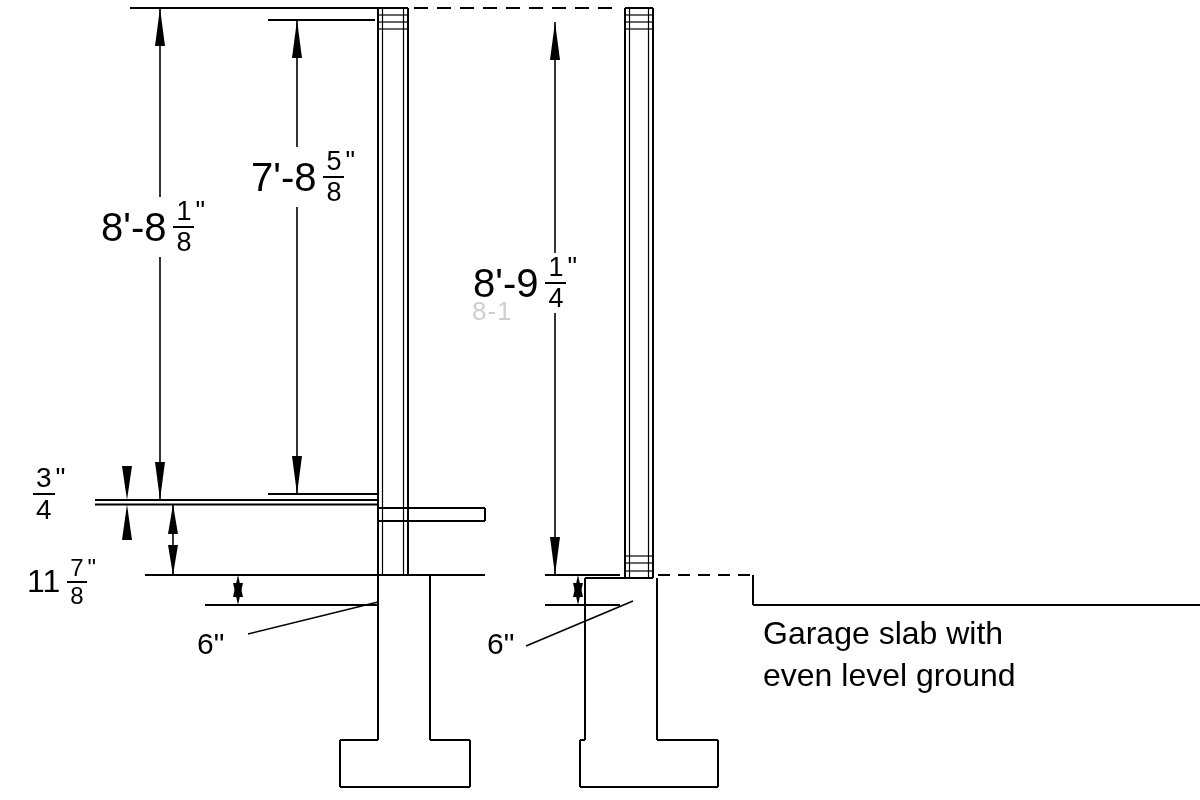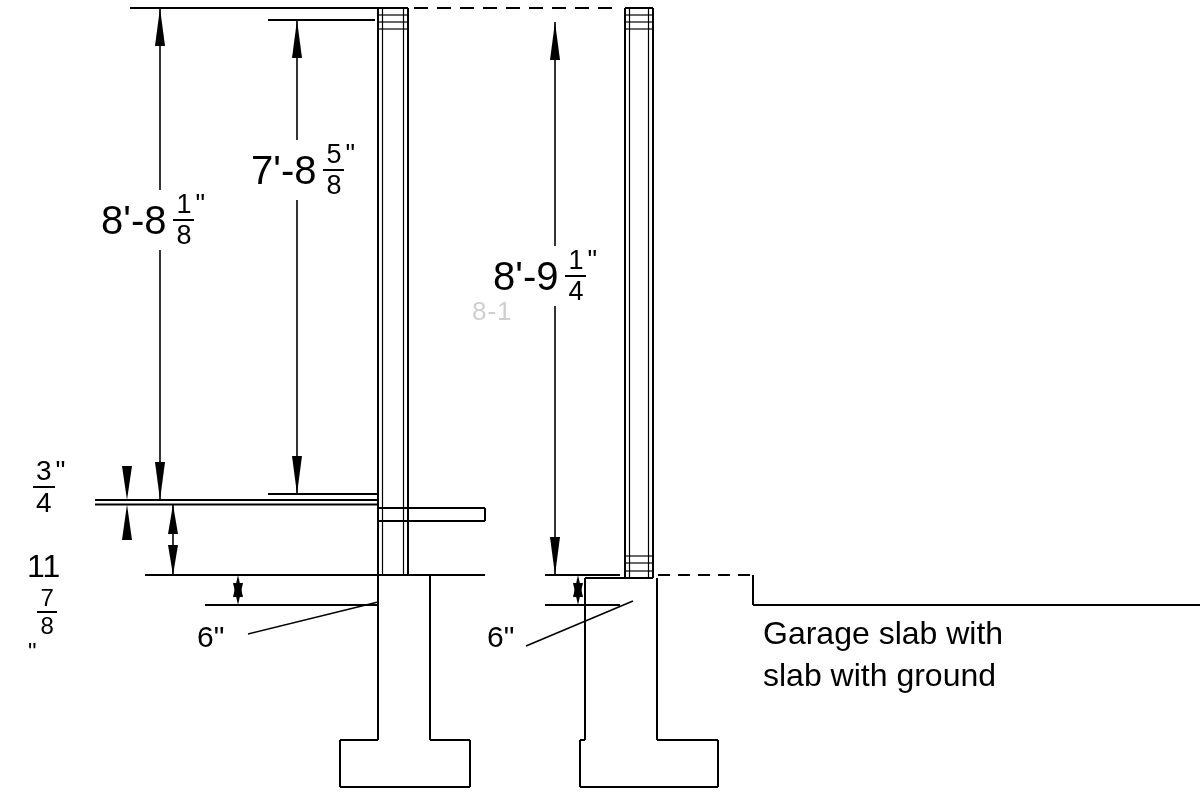--- a/index.html
+++ b/index.html
@@ -6,21 +6,21 @@
   .canvas {
     position:relative; width:1200px; height:800px;
     background:#ffffff; color:#000;
     font-family:"Liberation Sans", sans-serif;
     overflow:hidden;
   }
   .canvas svg { position:absolute; left:0; top:0; }
 
   .dim {
     position:absolute; display:flex; align-items:center;
-    background:#ffffff; padding:0 5px; white-space:nowrap; color:#000;
+    background:#ffffff; padding:0 5px; white-space:nowrap; color:#000;margin-top:7px;
   }
   .dim-big { font-size:40px; }
   .dim-big .frac, .dim-big .funit { font-size:27px; }
   .dim-mid { font-size:32px; }
   .dim-mid .frac, .dim-mid .funit { font-size:24px; }
   .dim-frac-only { font-size:28px; }
   .dim-frac-only .frac, .dim-frac-only .funit { font-size:28px; }
   .dim-small { font-size:30px; }
 
   .frac { display:inline-flex; flex-direction:column; align-items:center; line-height:1.08; margin-left:7px; }
@@ -157,54 +157,54 @@
 
   <div class="dim dim-big" style="left:246px; top:140px;">
     <span class="whole">7'-8</span>
     <span class="frac">
       <span class="fnum">5</span>
       <span class="fden">8</span>
     </span>
     <span class="funit">"</span>
   </div>
 
-  <div class="dim dim-big" style="left:488px; top:246px;">
+  <div class="dim dim-big" style="left:468px; top:246px;">
     <span class="whole">8'-9</span>
     <span class="frac">
       <span class="fnum">1</span>
       <span class="fden">4</span>
     </span>
     <span class="funit">"</span>
   </div>
 
   <div class="dim dim-frac-only" style="left:28px; top:456px;">
     <span class="frac" style="margin-left:0;">
       <span class="fnum">3</span>
       <span class="fden">4</span>
     </span>
     <span class="funit">"</span>
   </div>
 
-  <div class="dim dim-mid" style="left:22px; top:548px;flex-direction:column;">
+  <div class="dim dim-mid" style="left:22px; top:548px;">
     <span class="whole">11</span>
     <span class="frac">
       <span class="fnum">7</span>
       <span class="fden">8</span>
     </span>
     <span class="funit">"</span>
   </div>
 
   <div class="dim dim-small" style="left:192px; top:620px;">
     <span>6"</span>
   </div>
 
   <div class="dim dim-small" style="left:482px; top:620px;">
     <span>6"</span>
   </div>
 
   <div class="note" style="left:763px; top:612px;">
     <div>Garage slab with</div>
-    <div>slab with ground</div>
+    <div>even level ground</div>
   </div>
 
   <div class="watermark" style="left:472px; top:296px;">8-1</div>
 
 </div>
 
 </body></html>

